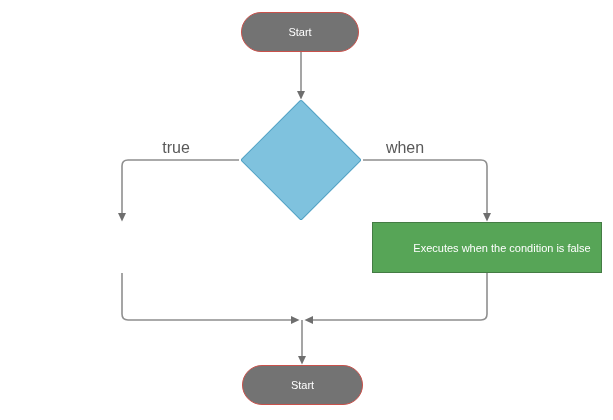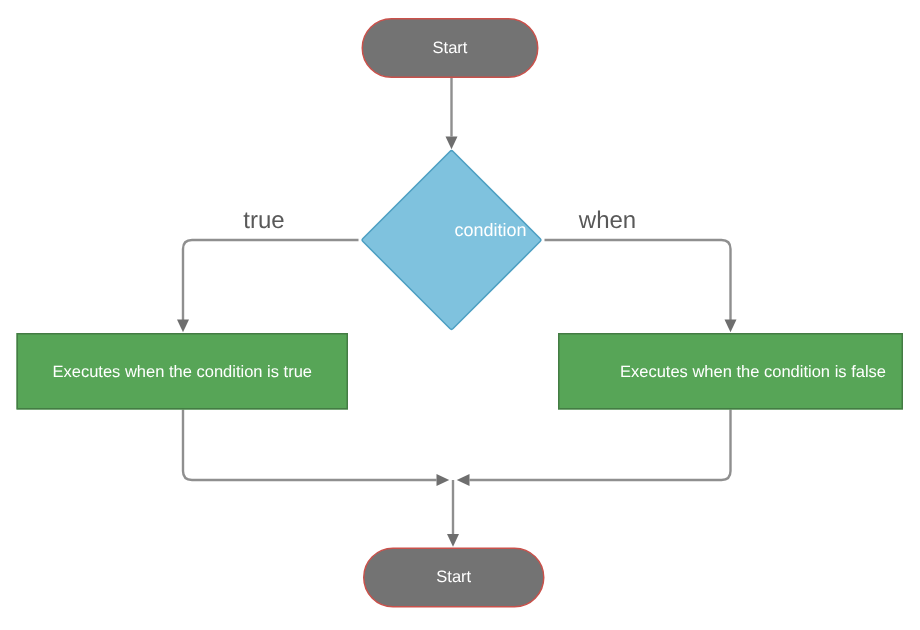--- a/index.html
+++ b/index.html
@@ -113,29 +113,25 @@
     <polygon class="arrowhead" points="298,356 306,356 302,364.5"></polygon>
   </svg>
 
   <div class="shape terminal terminal-top">
     <span>Start</span>
   </div>
 
   <div class="decision-diamond"></div>
   <div class="decision-label">
     <span>if</span>
-    <span>condition</span>
   </div>
 
   <div class="edge-label edge-label-true">true</div>
   <div class="edge-label edge-label-false">when</div>
 
-  <div class="shape process process-true">
-    <span>Executes when the condition is true</span>
-  </div>
   <div class="shape process process-false">
     <span>Executes when the condition is false</span>
   </div>
 
   <div class="shape terminal terminal-bottom">
     <span>Start</span>
   </div>
 
 </div>
 

